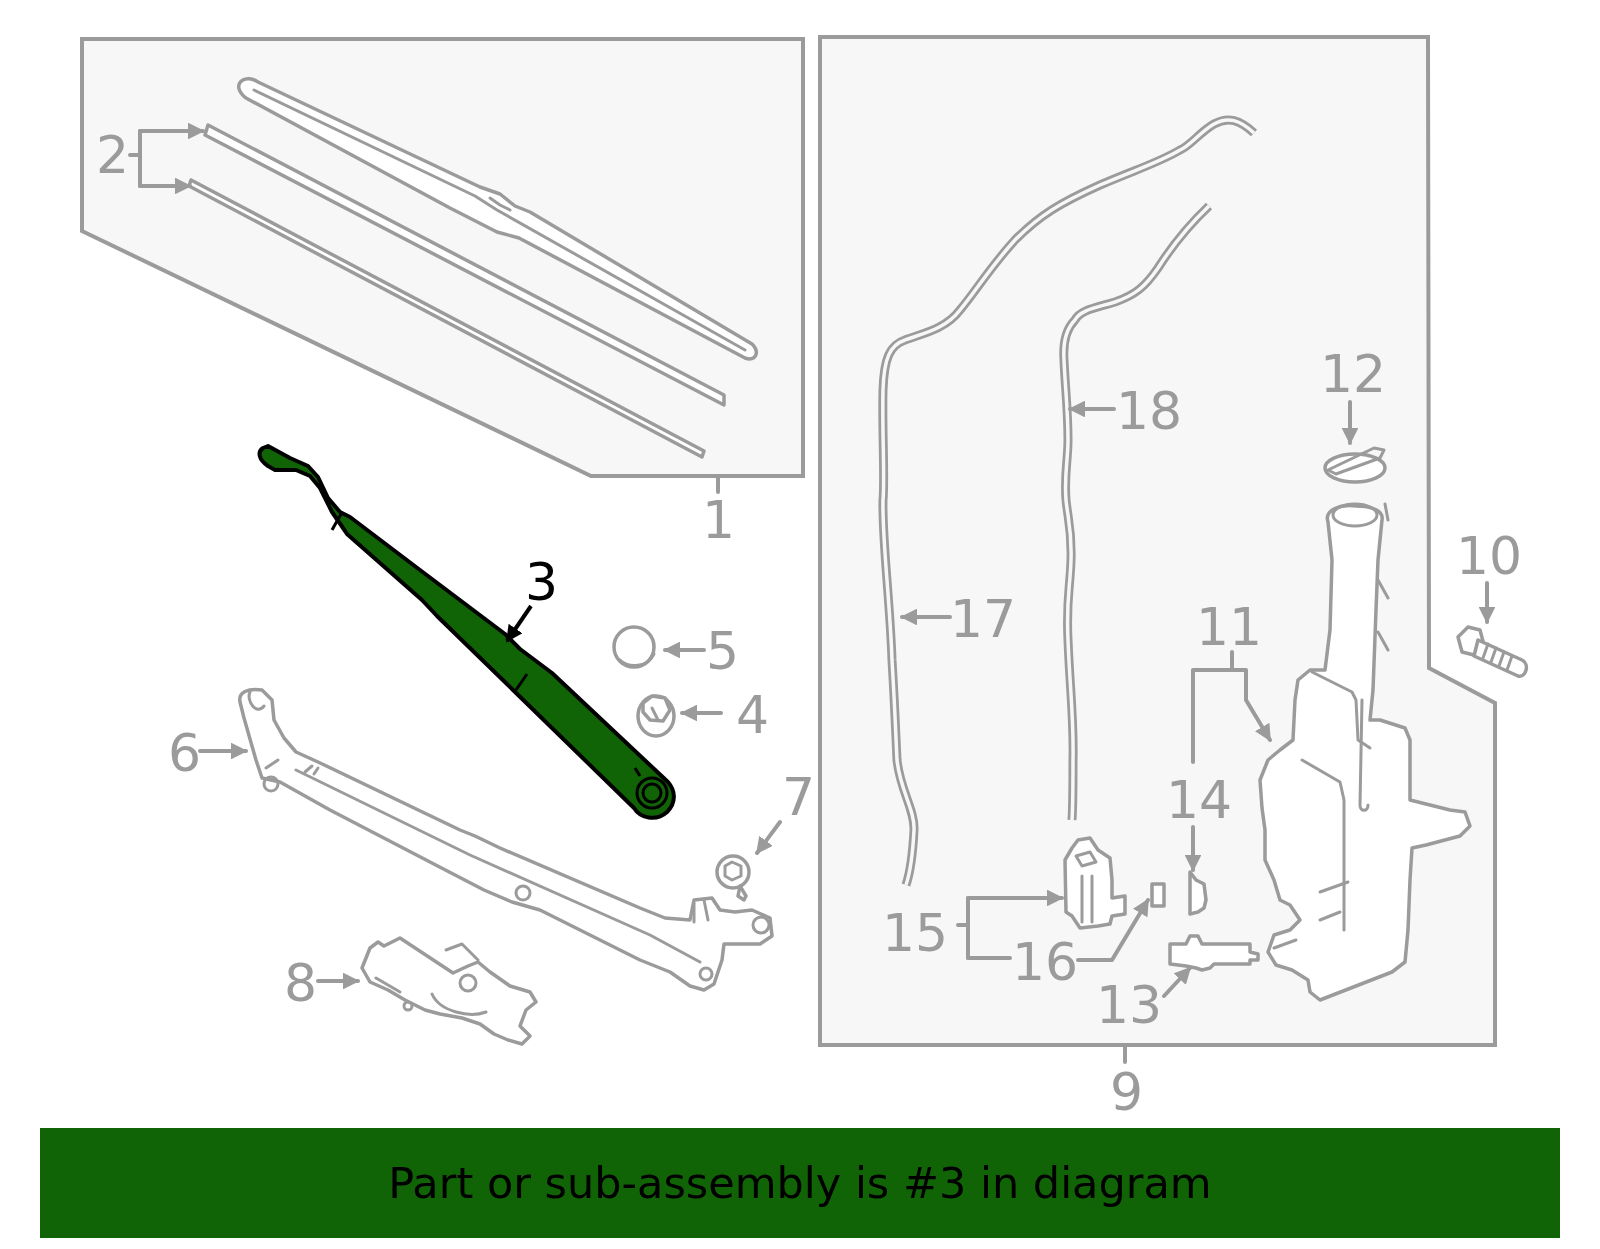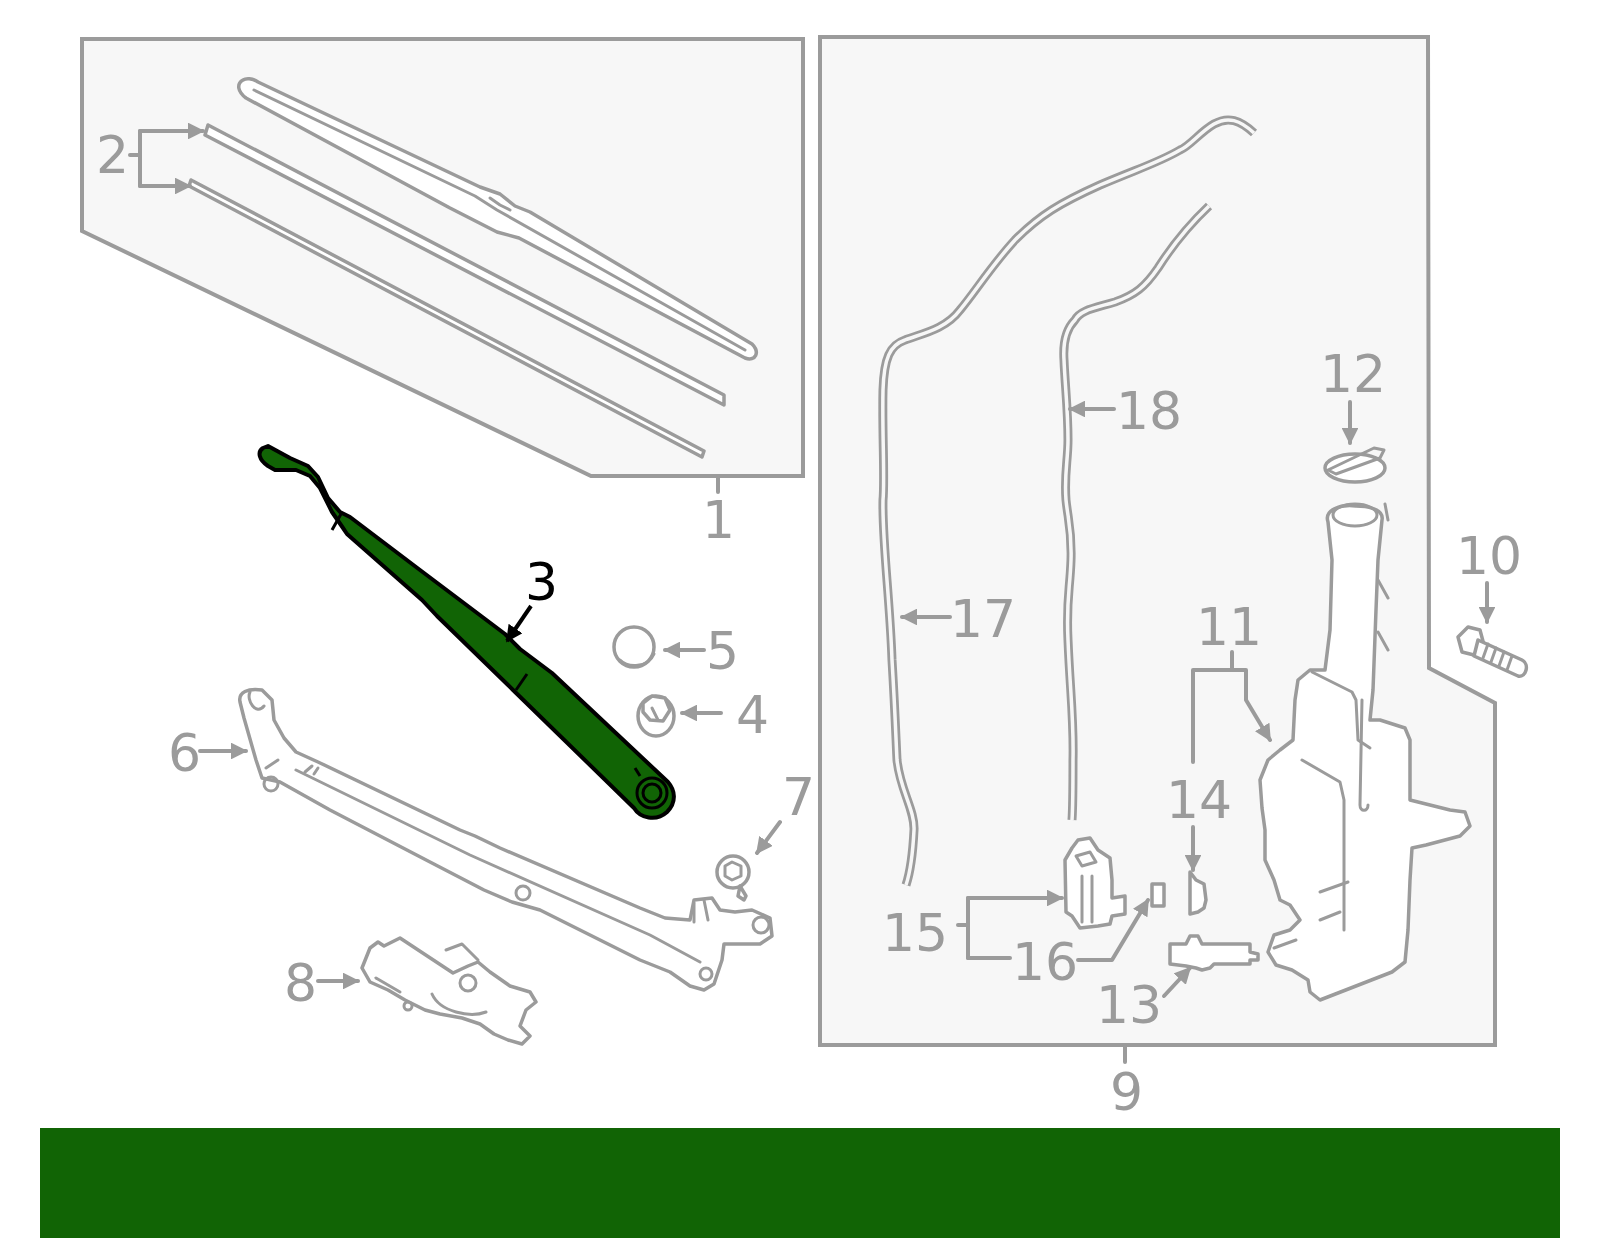--- a/index.html
+++ b/index.html
@@ -255,13 +255,14 @@
     <text class="lbl" x="1096" y="1023">13</text>
   </g>
 
   <g>
     <path class="ln" d="M1125,1047 L1125,1062"></path>
     <text class="lbl" x="1110" y="1110">9</text>
   </g>
 </svg>
 
 <div id="banner">
+  <span>Part or sub-assembly is #3 in diagram</span>
 </div>
 
 </body></html>

